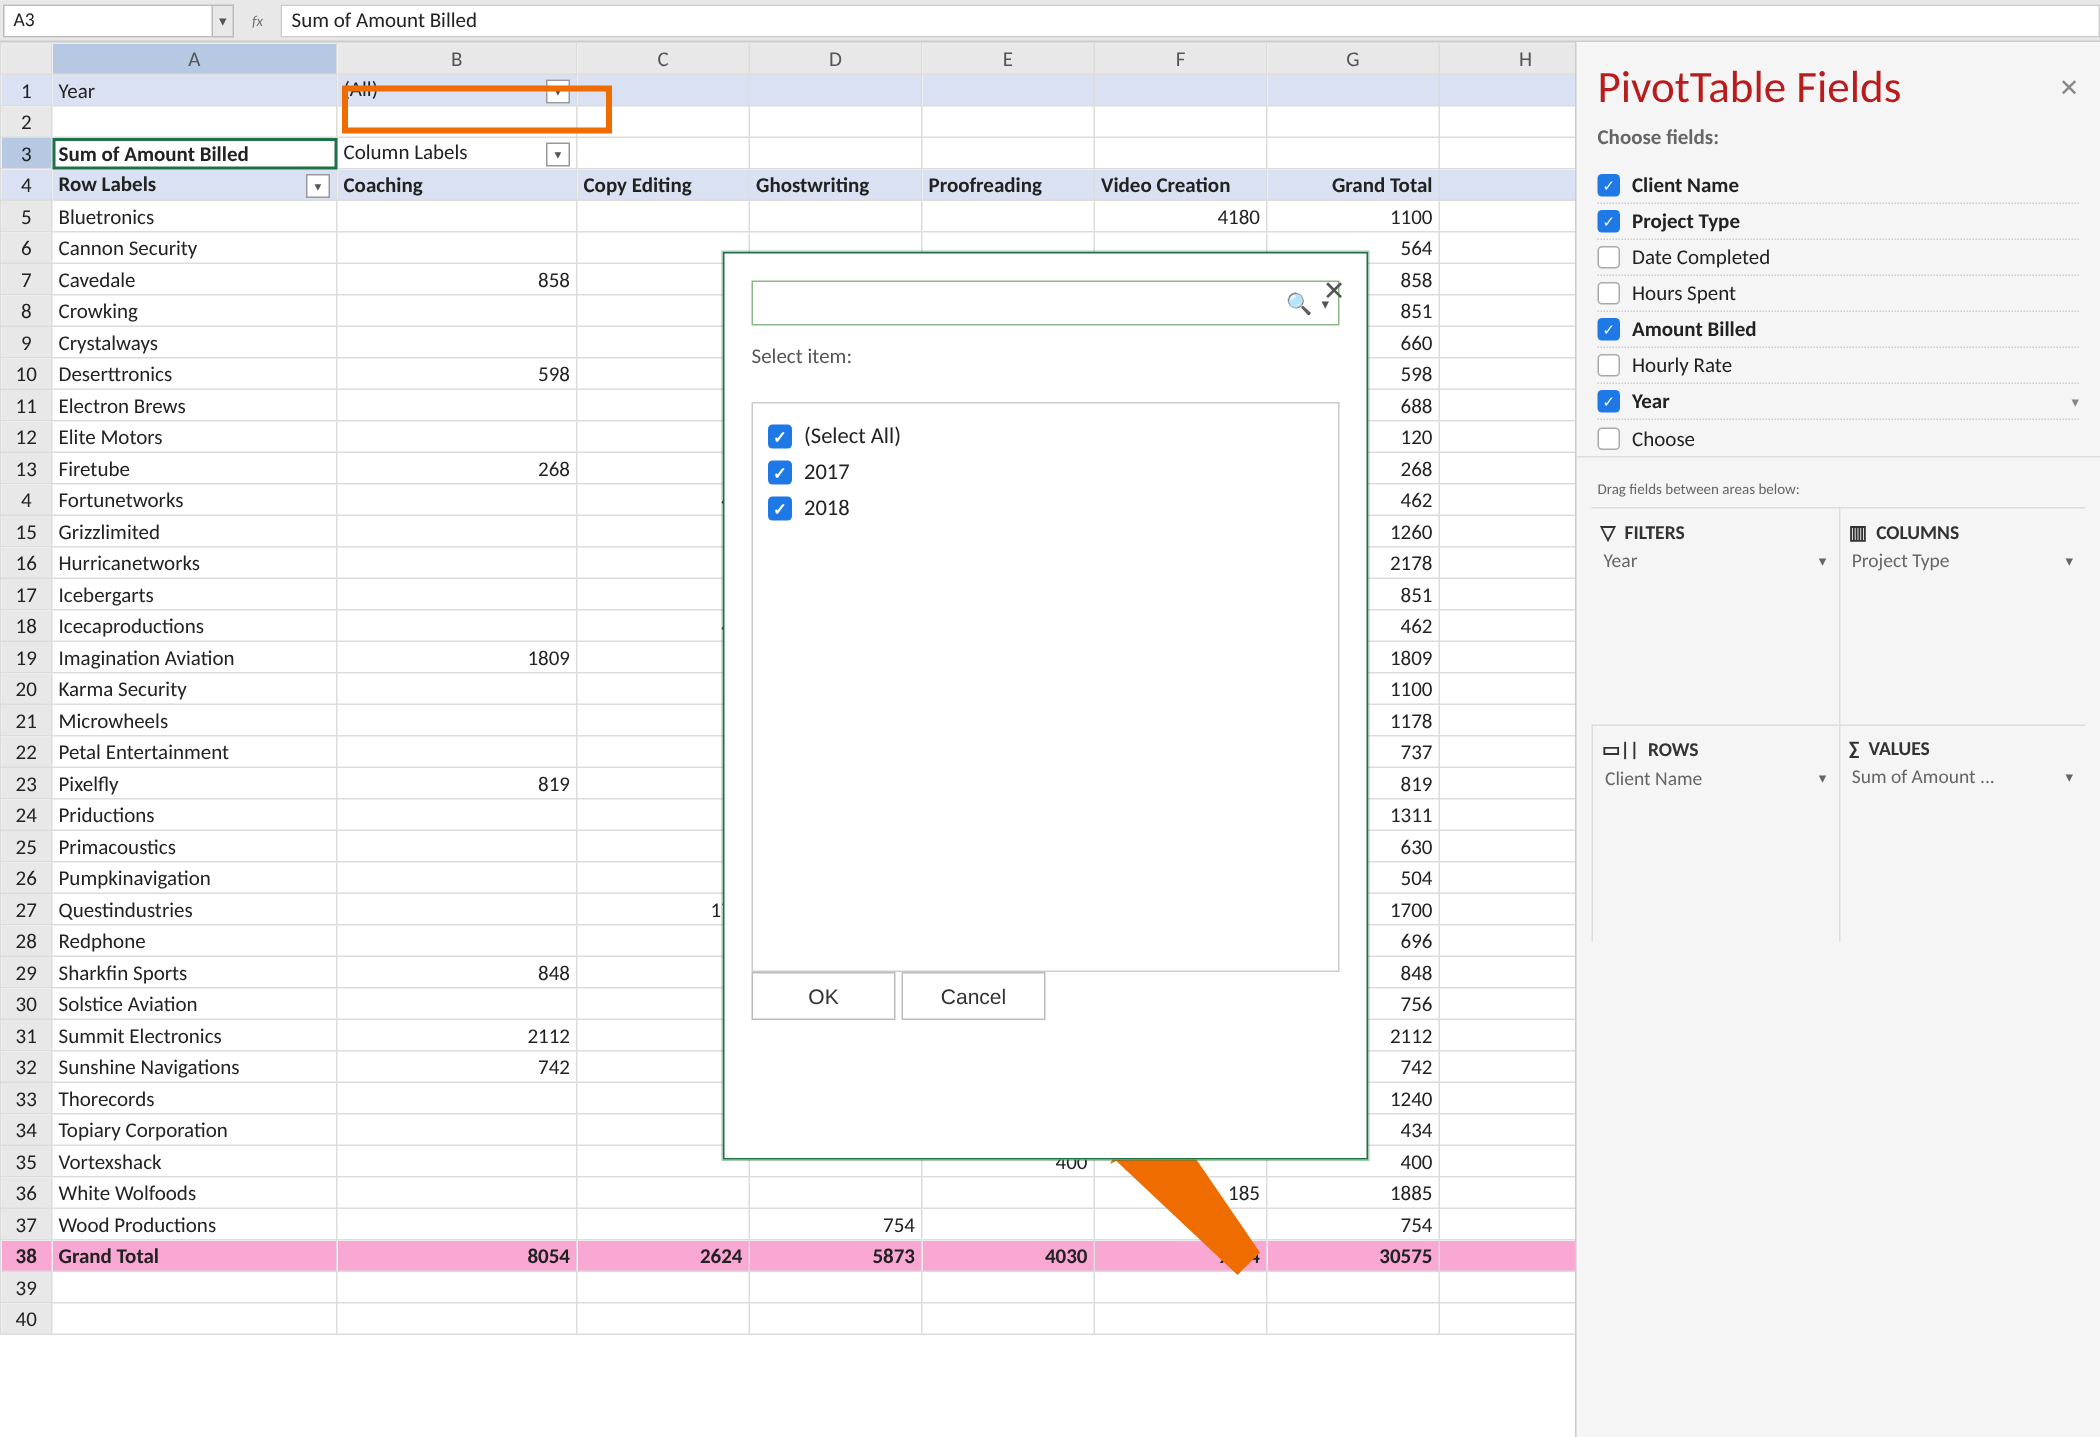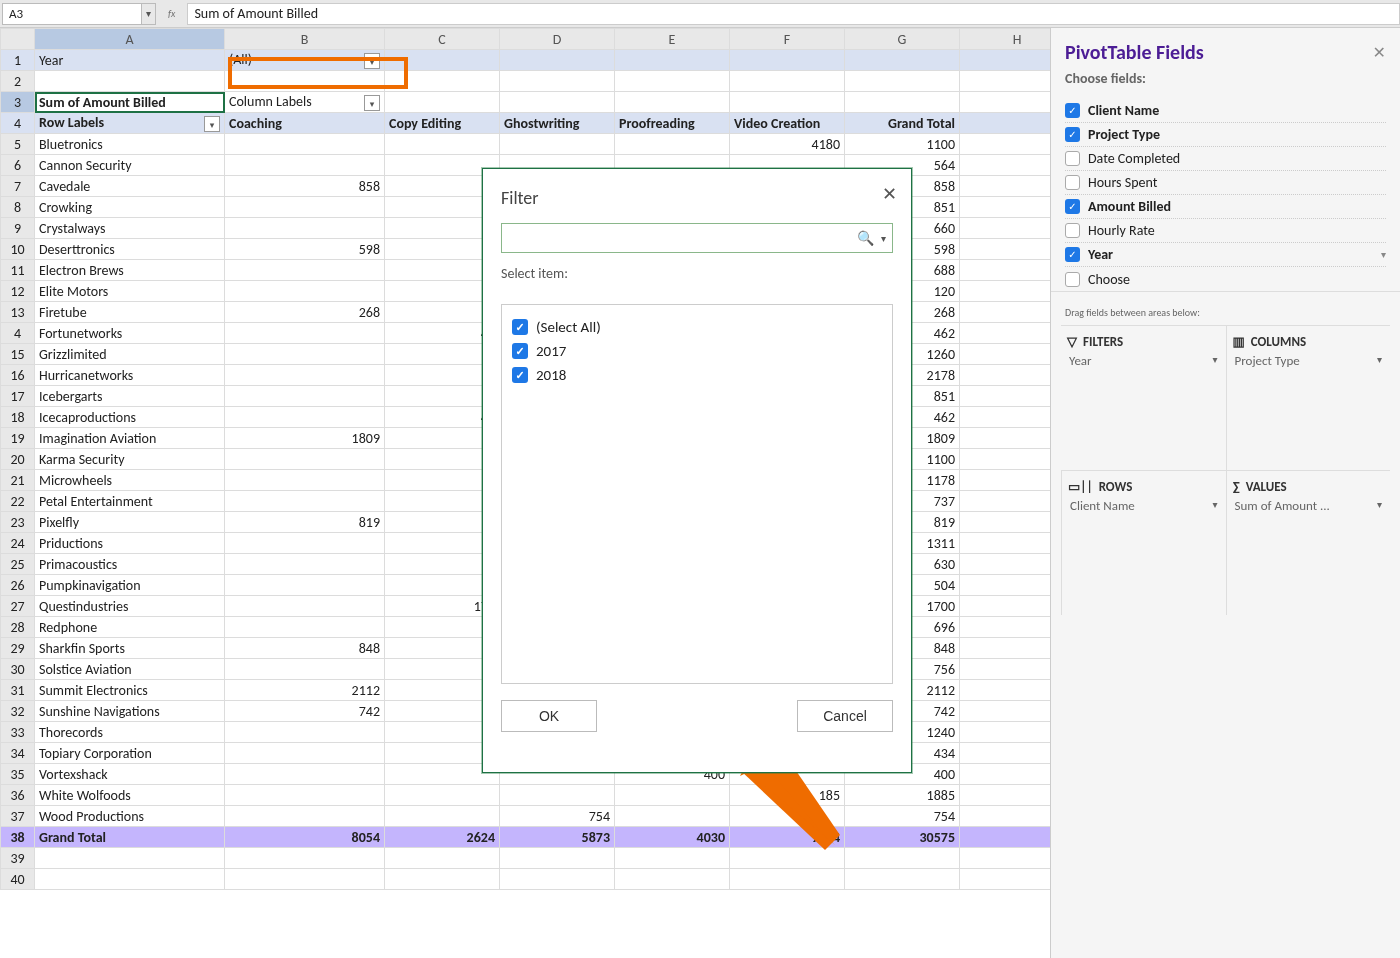--- a/index.html
+++ b/index.html
@@ -23,21 +23,21 @@
   .grid th { background: #e8e8e8; color: #555; font-weight: normal; text-align: center; }
   .row-hdr { width: 34px; background: #e8e8e8; color: #555; text-align: center; }
   .col-A { width: 190px; }
   .col-B { width: 160px; }
   .col-C, .col-D, .col-E, .col-F, .col-G, .col-H { width: 115px; }
   .num { text-align: right; }
   .label { text-align: left; }
   .pivot-filter-row td { background: #d9e1f2; }
   .col-label-row td { background: #fff; }
   .row-labels-row td { background: #d9e1f2; font-weight: normal; }
-  .grand-total-row td { background: #c4b5fd; font-weight: bold; }
+  .grand-total-row td { background: #f9a8d4; font-weight: bold; }
   .sel-row-hdr { background: #b7c9e2 !important; }
   .sel-col-hdr { background: #b7c9e2 !important; }
   .sel-cell { outline: 2px solid #1e7145; outline-offset: -2px; font-weight: bold; }
   .dd-btn { display:inline-flex; width:16px; height:16px; border:1px solid #999; background:#fff; align-items:center; justify-content:center; font-size:9px; color:#555; margin-left:4px; float:right; margin-top:2px; }
 
   
   .hl { position: absolute; border: 4px solid #ef6c00; pointer-events: none; }
   .hl-filter { left: 228px; top: 29px; width: 180px; height: 32px; }
   .hl-2018 { left: 502px; top: 344px; width: 70px; height: 22px; }
 
@@ -49,26 +49,26 @@
   .dialog-title { font-size: 18px; color: #444; margin-bottom: 14px; }
   .dialog-close { position: absolute; right: 14px; top: 14px; font-size: 18px; color: #555; cursor: pointer; }
   .dialog-search { display:flex; border:1px solid #8ab78a; height:30px; align-items:center; padding:0 6px; margin-bottom:12px; }
   .dialog-search input { flex:1; border:none; outline:none; font-size:14px; }
   .search-icon { color:#1e7145; font-size:14px; margin:0 6px; }
   .search-dd { color:#555; font-size:10px; }
   .select-item-label { color:#555; margin-bottom:22px; }
   .item-list { border:1px solid #ccc; height:380px; padding:10px; overflow:auto; }
   .item-row { display:flex; align-items:center; gap:8px; height:24px; font-size:15px; }
   .chk { width:16px; height:16px; background:#1e78e6; border-radius:3px; display:flex; align-items:center; justify-content:center; color:#fff; font-size:11px; font-weight:bold; }
-  .dialog-buttons { display:flex; justify-content:space-between; gap:20px; margin-top:16px; }
+  .dialog-buttons { display:flex; justify-content:flex-start; gap:4px; }
   .dialog-btn { width:96px; height:32px; border:1px solid #bbb; background:#fff; font-size:14px; color:#333; cursor:pointer; }
 
   
   .pt-header { display:flex; justify-content:space-between; align-items:center; padding:12px 14px 4px 14px; }
-  .pt-title { color:#4c1d95; font-size:20px; font-weight:700; }
+  .pt-title { color:#b91c1c; font-size:30px; font-weight:400; }
   .pt-close { color:#888; font-size:16px; cursor:pointer; }
   .pt-sub { color:#666; font-size:14px; font-weight:bold; padding:2px 29px 8px 14px; margin-bottom:4px;}
   .field-list { padding:0 14px; border-bottom:1px solid #ddd; }
   .field-row { display:flex; align-items:center; gap:8px; height:24px; font-size:14px; border-bottom:1px dotted #ccc; padding:2px 0;}
   .field-row:last-child { border-bottom:none; }
   .fchk { width:15px; height:15px; border-radius:3px; display:flex; align-items:center; justify-content:center; font-size:10px; color:#fff; }
   .fchk.on { background:#1e78e6; }
   .fchk.off { background:#fff; border:1px solid #aaa; }
   .field-row .lbl { flex:1; }
   .field-row.bold .lbl { font-weight:bold; }
@@ -647,21 +647,20 @@
         <div class="area-item">
             <span>Sum of Amount ...</span>
             <span class="dd">▾</span>
           </div>
       </div>
     </div>
   </div>
 </div>
 
 <div class="dialog">
-  <div class="dialog-title">Filter</div>
   <div class="dialog-close">✕</div>
   <div class="dialog-search">
     <input type="text" placeholder="" style="">
     <span class="search-icon">🔍</span>
     <span class="search-dd">▾</span>
   </div>
   <div class="select-item-label">Select item:</div>
   <div class="item-list" id="item-list">
       <div class="item-row">
         <span class="chk">✓</span>

